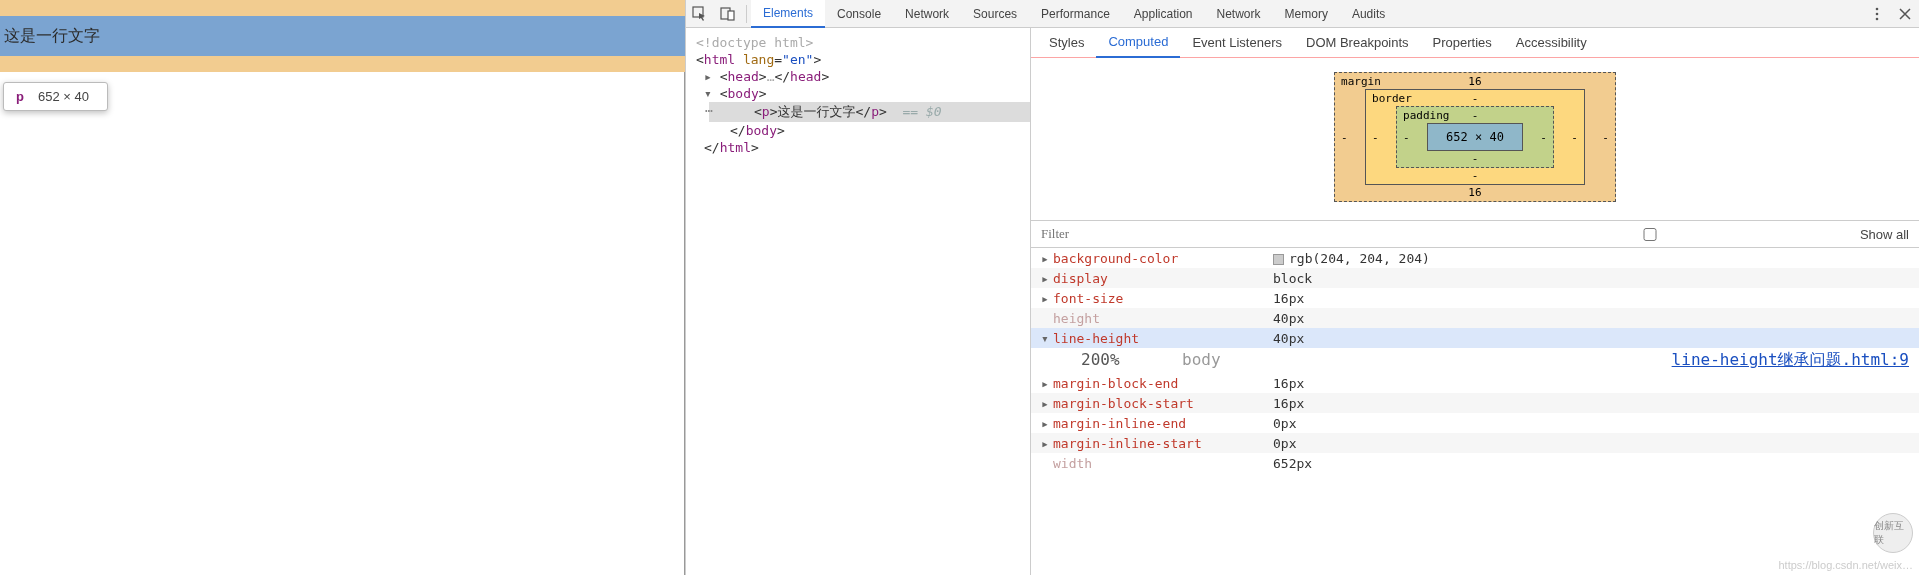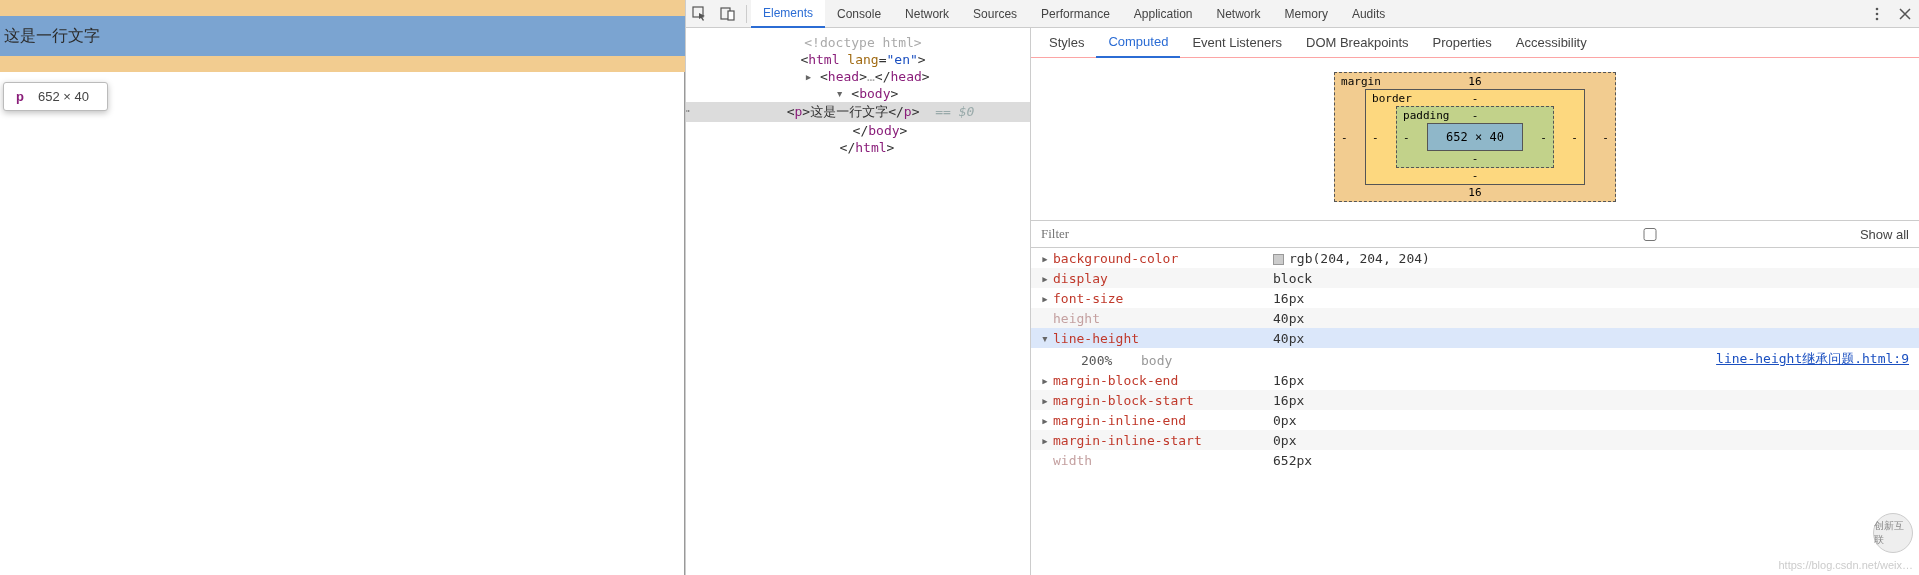--- a/index.html
+++ b/index.html
@@ -15,24 +15,24 @@
 .devtools { flex: 1; display: flex; flex-direction: column; border-left: 1px solid #ccc; }
 .main-tabs { display: flex; align-items: center; height: 28px; border-bottom: 1px solid #ccc; background: #f3f3f3; }
 .main-tabs .icon-btn { width: 28px; height: 28px; display:flex; align-items:center; justify-content:center; color:#555; }
 .main-tabs .sep { width: 1px; height: 18px; background: #ccc; margin: 0 4px; }
 .main-tab { padding: 0 12px; height: 28px; display:flex; align-items:center; color:#444; cursor: pointer; }
 .main-tab.active { color:#2b6cd4; border-bottom: 2px solid #2b6cd4; background:#fff; }
 .main-tabs .spacer { flex:1; }
 .body-row { flex:1; display:flex; min-height:0; }
 
 .elements-panel { width: 345px; border-right: 1px solid #ccc; padding: 6px 0; font-family: Menlo, Consolas, monospace; font-size: 13px; color:#333; overflow:hidden; }
-.el-line { padding: 1px 0 1px 10px; white-space: pre; text-align: center; }
+.el-line { padding: 1px 0 1px 10px; white-space: pre; }
 .el-indent1 { padding-left: 18px; }
 .el-indent2 { padding-left: 44px; }
-.el-indent3 { padding-left: 45px; position: relative; }
+.el-indent3 { padding-left: 45px; position: relative; margin-left: 23px; }
 .el-selected { background: #dcdcdc; }
 .el-selected::before { content:"⋯"; position:absolute; left:-4px; top:1px; color:#888; }
 .gray { color:#aaa; }
 .tagc { color:#8a1e7a; }
 .attr { color:#a06a12; }
 .val { color:#1a4fc0; }
 .eq0 { color:#9aa; font-style: italic; }
 .triangle { color:#666; }
 
 .side-panel { flex:1; display:flex; flex-direction:column; }
@@ -61,21 +61,21 @@
 
 .props { flex:1; overflow:auto; font-family: Menlo, Consolas, monospace; font-size:13px; }
 .prow { display:flex; height:20px; align-items:center; padding: 0 10px; }
 .prow:nth-child(even){ background:#f6f6f6; }
 .prow.sel { background:#dbe7fa; }
 .prow .pname { flex: 0 0 220px; color:#c0392b; }
 .prow .pname.gray-name { color:#c4a0a0; }
 .prow .pval { flex:1; color:#333; }
 .prow .tri { width:12px; color:#666; }
 .swatch { display:inline-block; width:11px; height:11px; background:#ccc; border:1px solid #999; margin-right:5px; vertical-align:middle; }
-.lh-detail { display:flex; padding:2px 10px 2px 50px; font-size:13px; color:#555; align-items: flex-end; }
+.lh-detail { display:flex; padding:2px 10px 2px 50px; font-size:16px; color:#555; align-items: flex-start; gap: 41px; }
 .lh-detail .pct { width: 60px; }
 .lh-detail .from { color:#999; flex:1; }
 .lh-detail .link { color:#1a4fc0; text-decoration: underline; }
 
 .watermark { position:absolute; right:6px; bottom:4px; color:#ccc; font-size:11px;text-align:center; }
 .logo { position:absolute; right:6px; bottom:22px; width:40px; height:40px; border-radius:50%; background:#eee; color:#888; font-size:10px; display:flex; align-items:center; justify-content:center; border:1px solid #ccc;font-family:Liberation Serif, serif; }
 svg { display:block; }
 </style>
 </head>
 <body>

